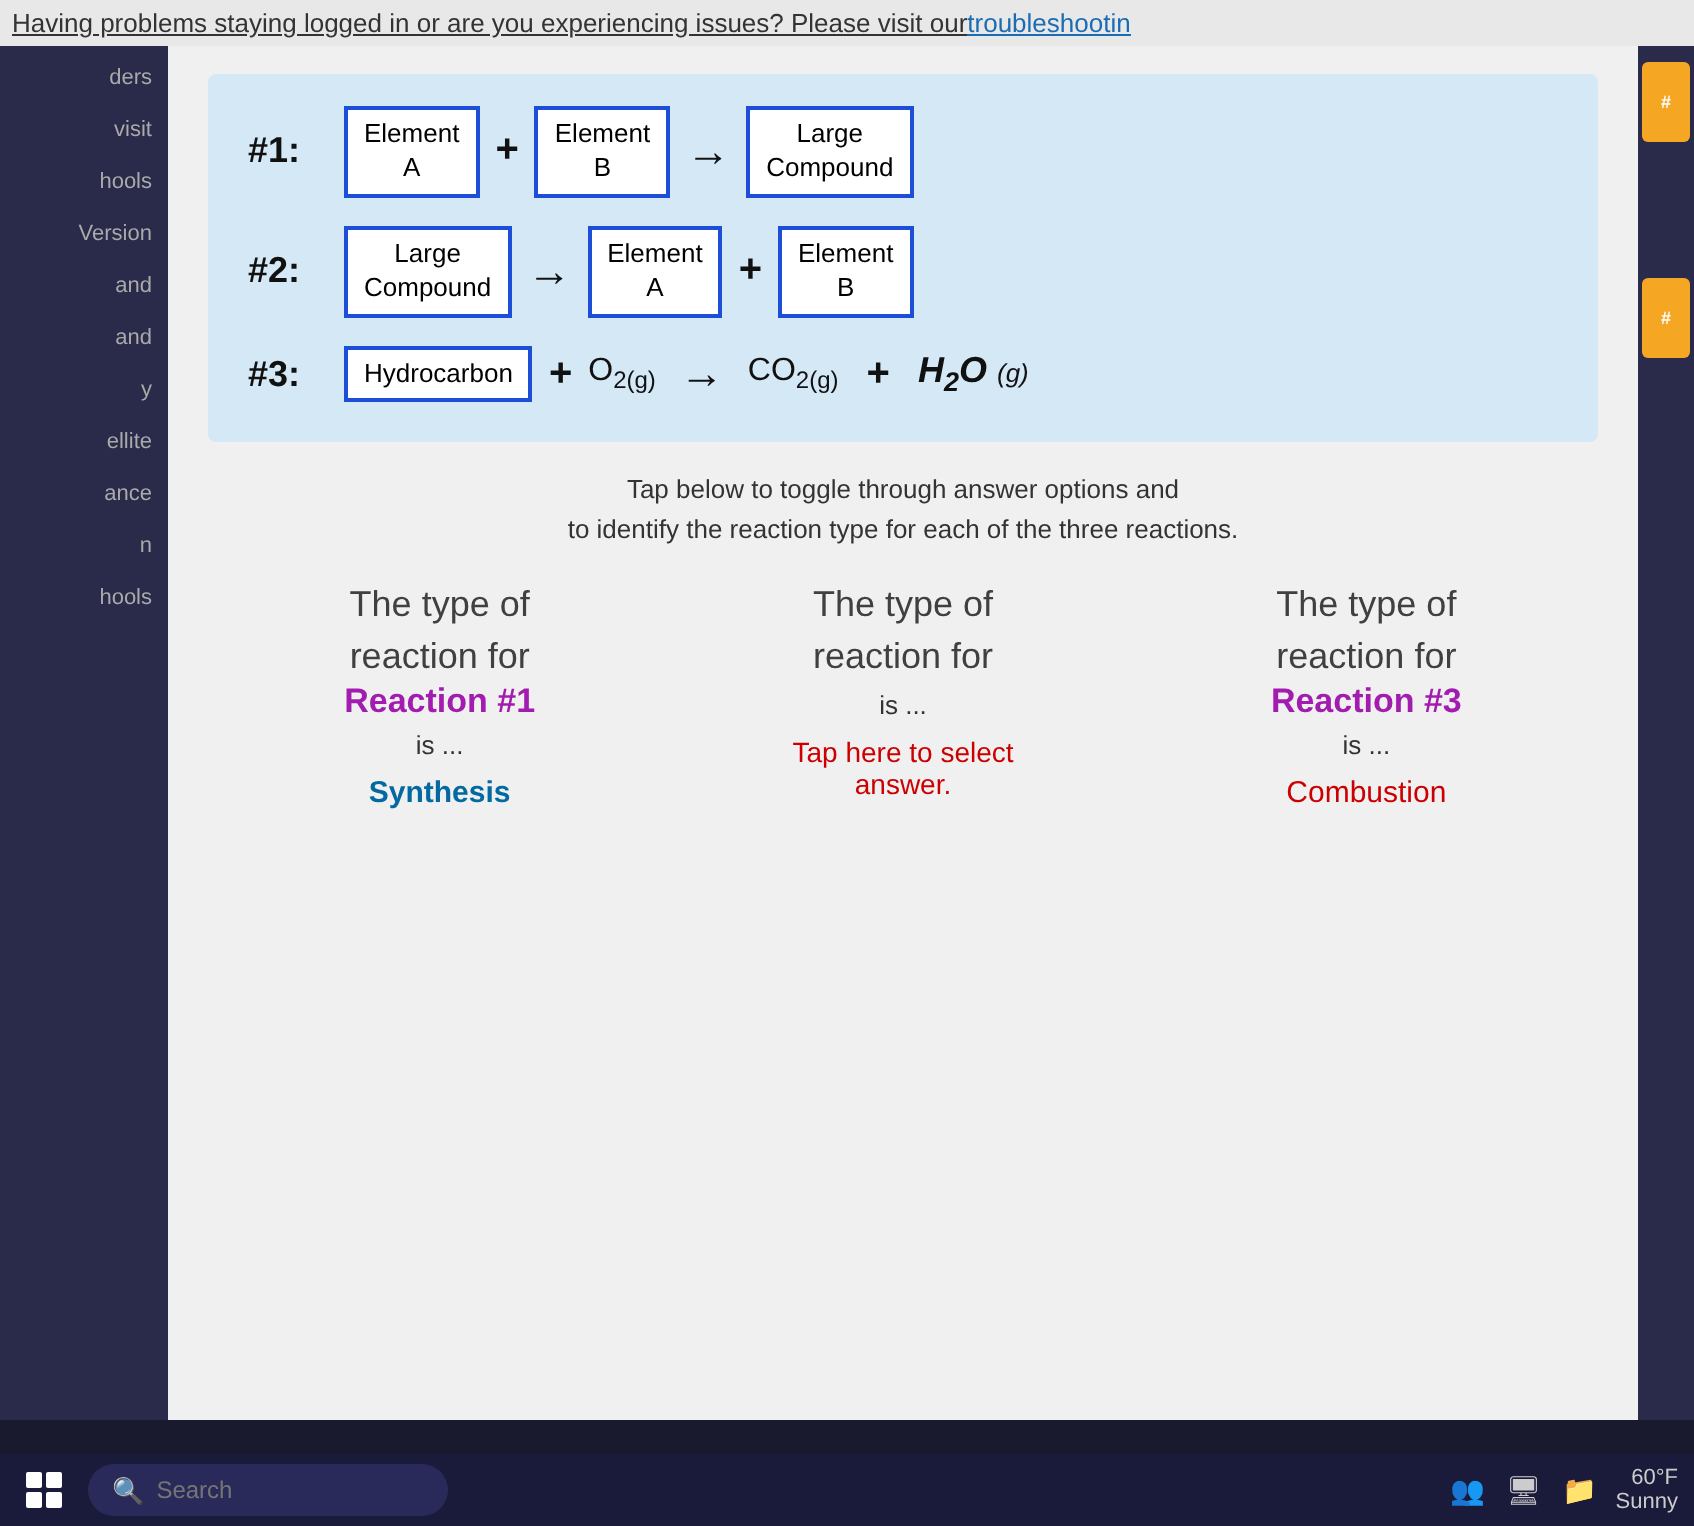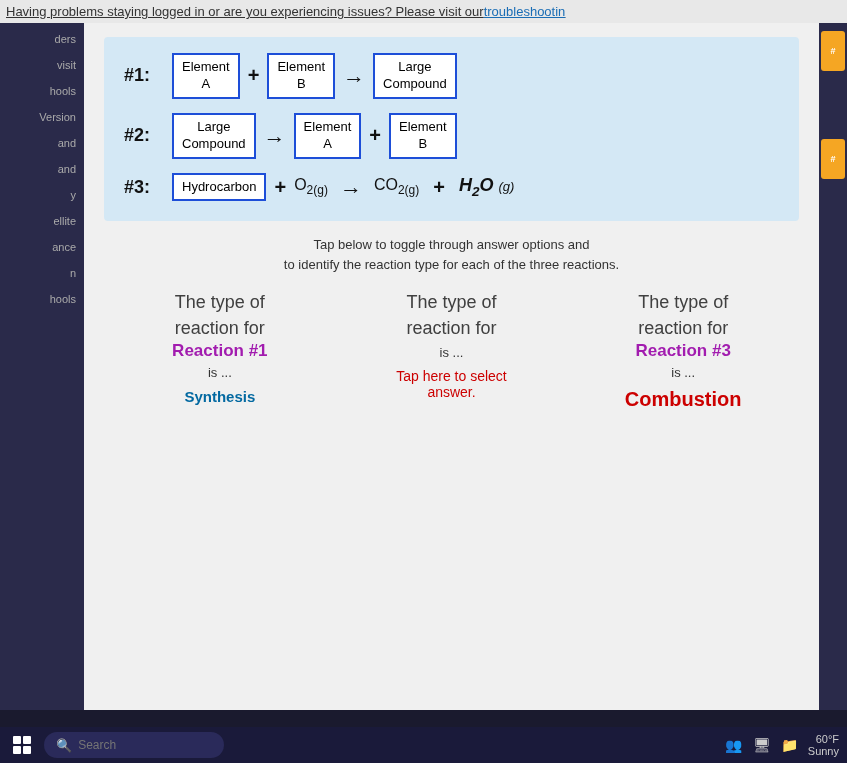--- a/index.html
+++ b/index.html
@@ -194,22 +194,22 @@
     }
 
     .answer-tap {
       color: #cc0000;
       font-size: 14px;
       cursor: pointer;
     }
 
     .answer-combustion {
       color: #cc0000;
-      font-size: 20px;
-      font-weight: bold;
+      font-size: 15px;
+      font-weight: normal;
       cursor: pointer;
     }
 
     
     .taskbar {
       position: absolute;
       bottom: 0;
       left: 0;
       width: 100%;
       height: 36px;

